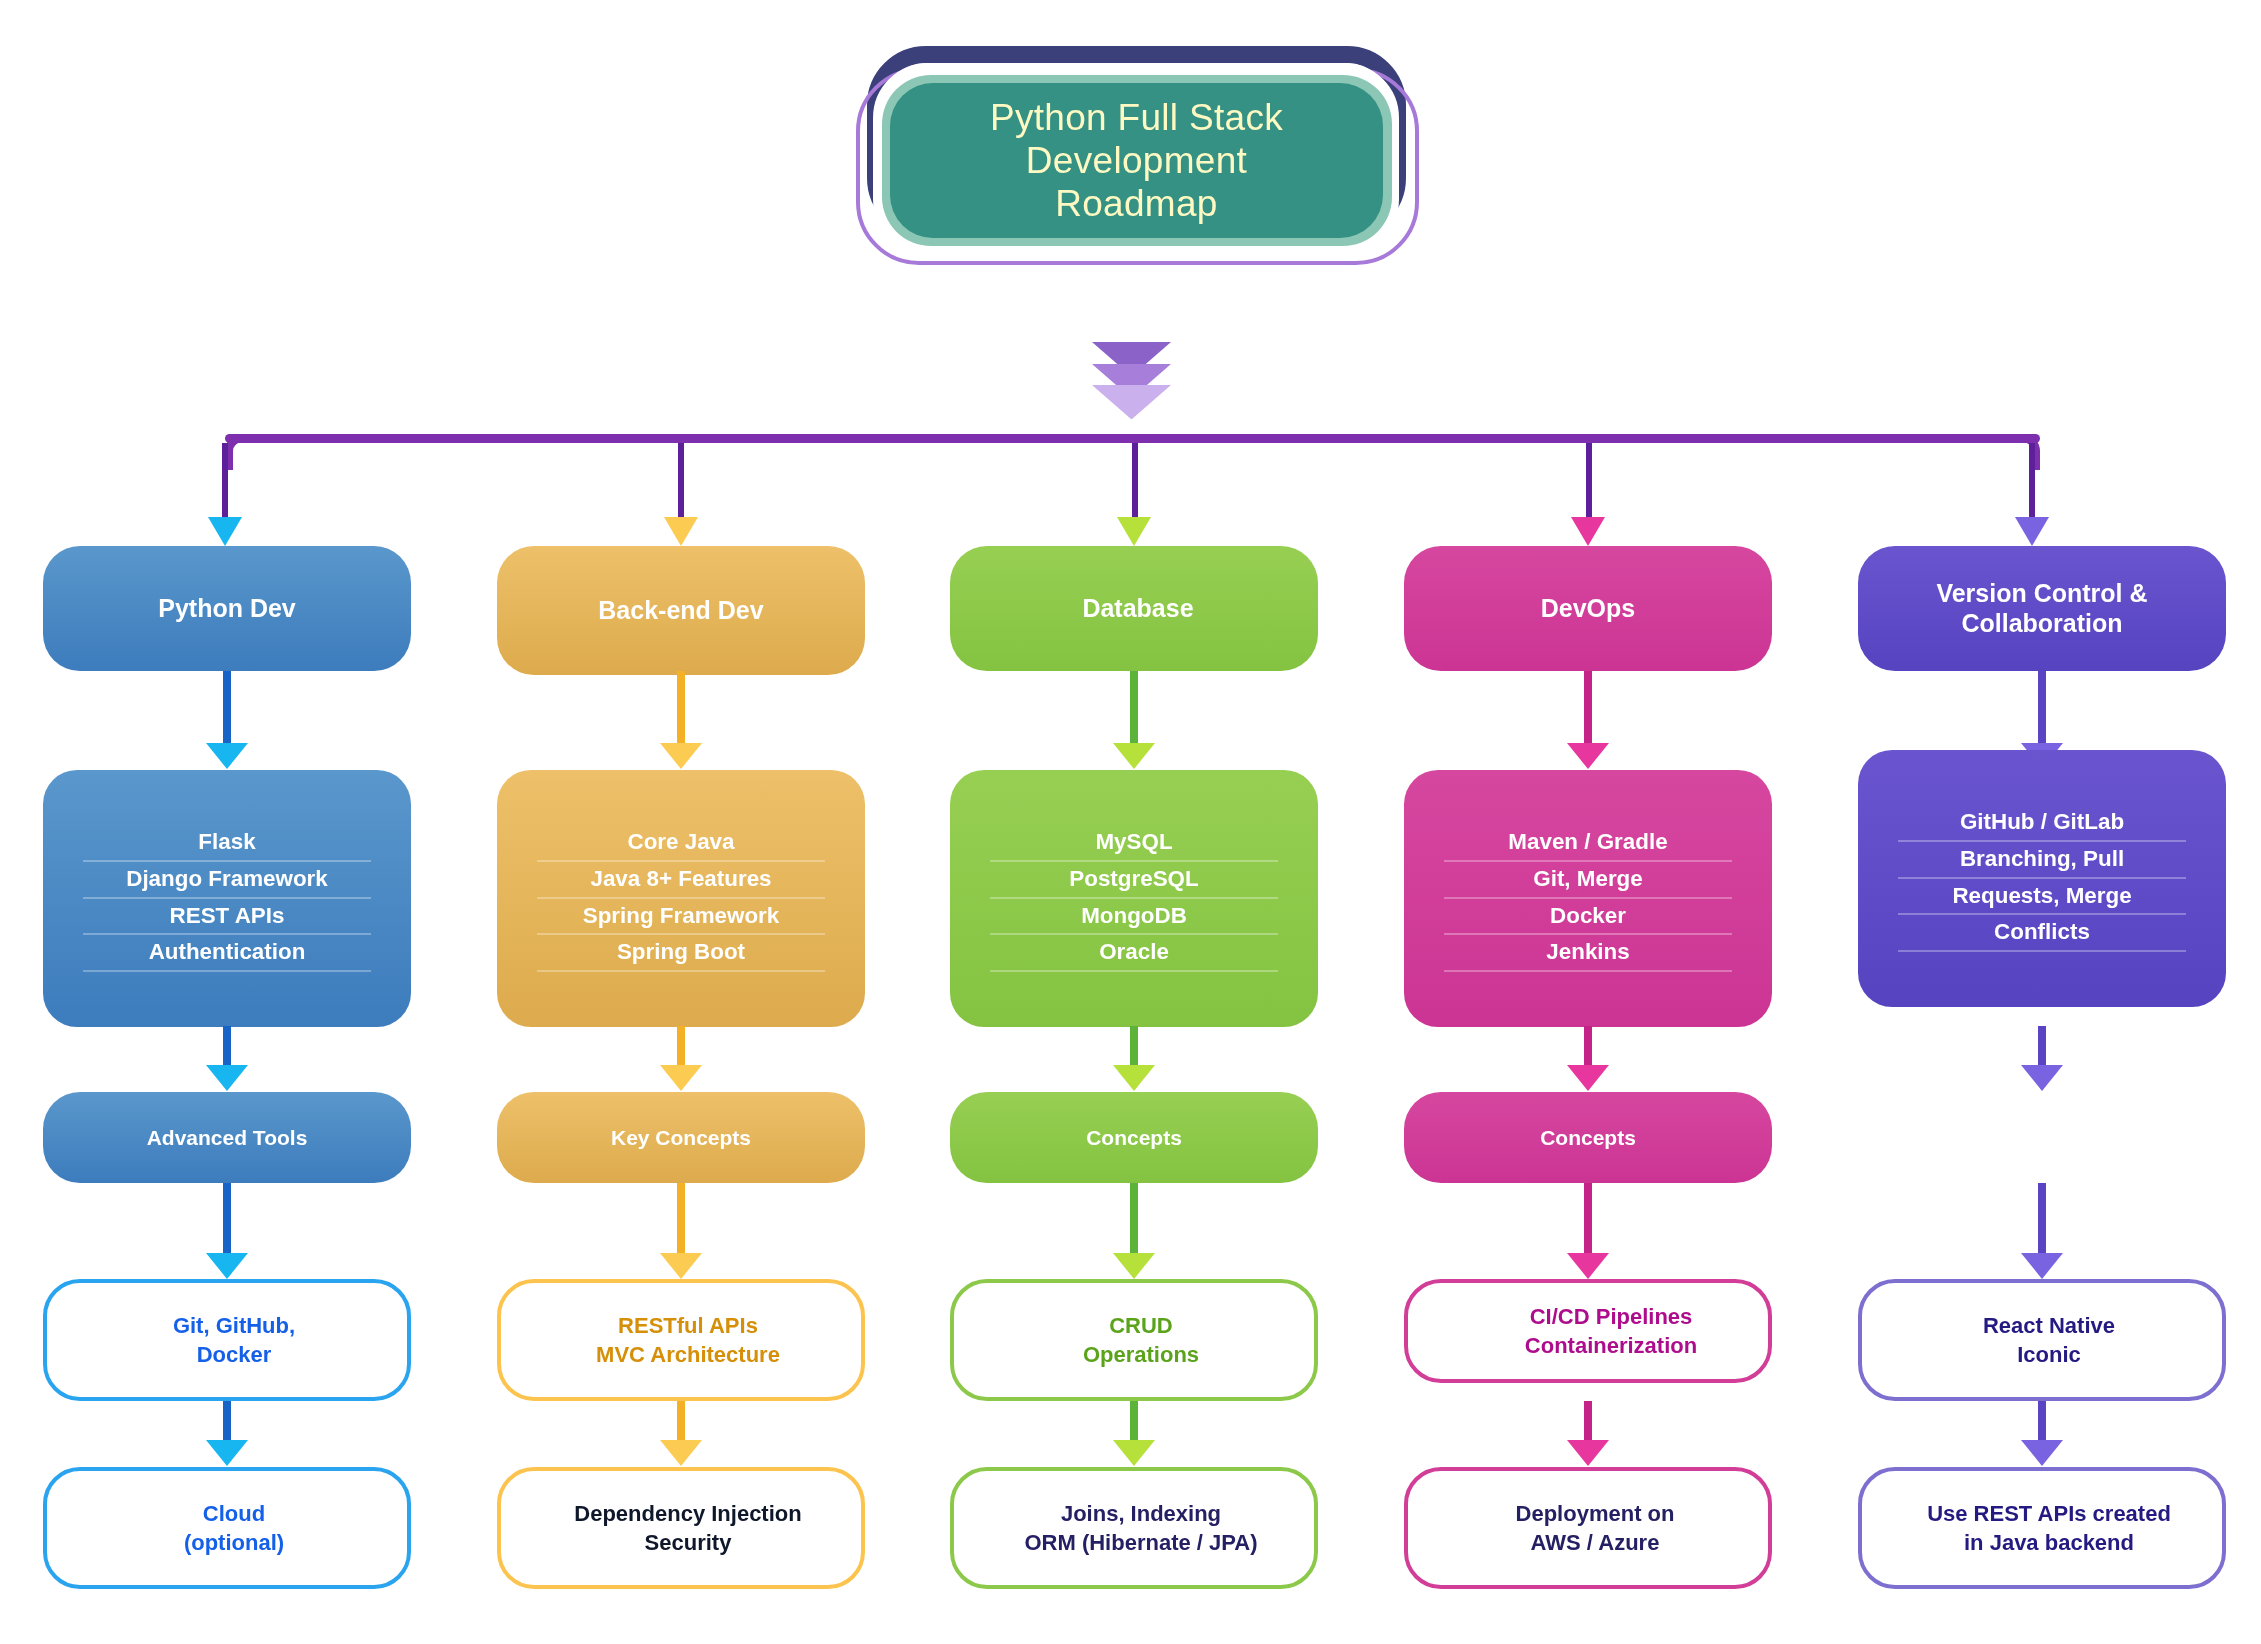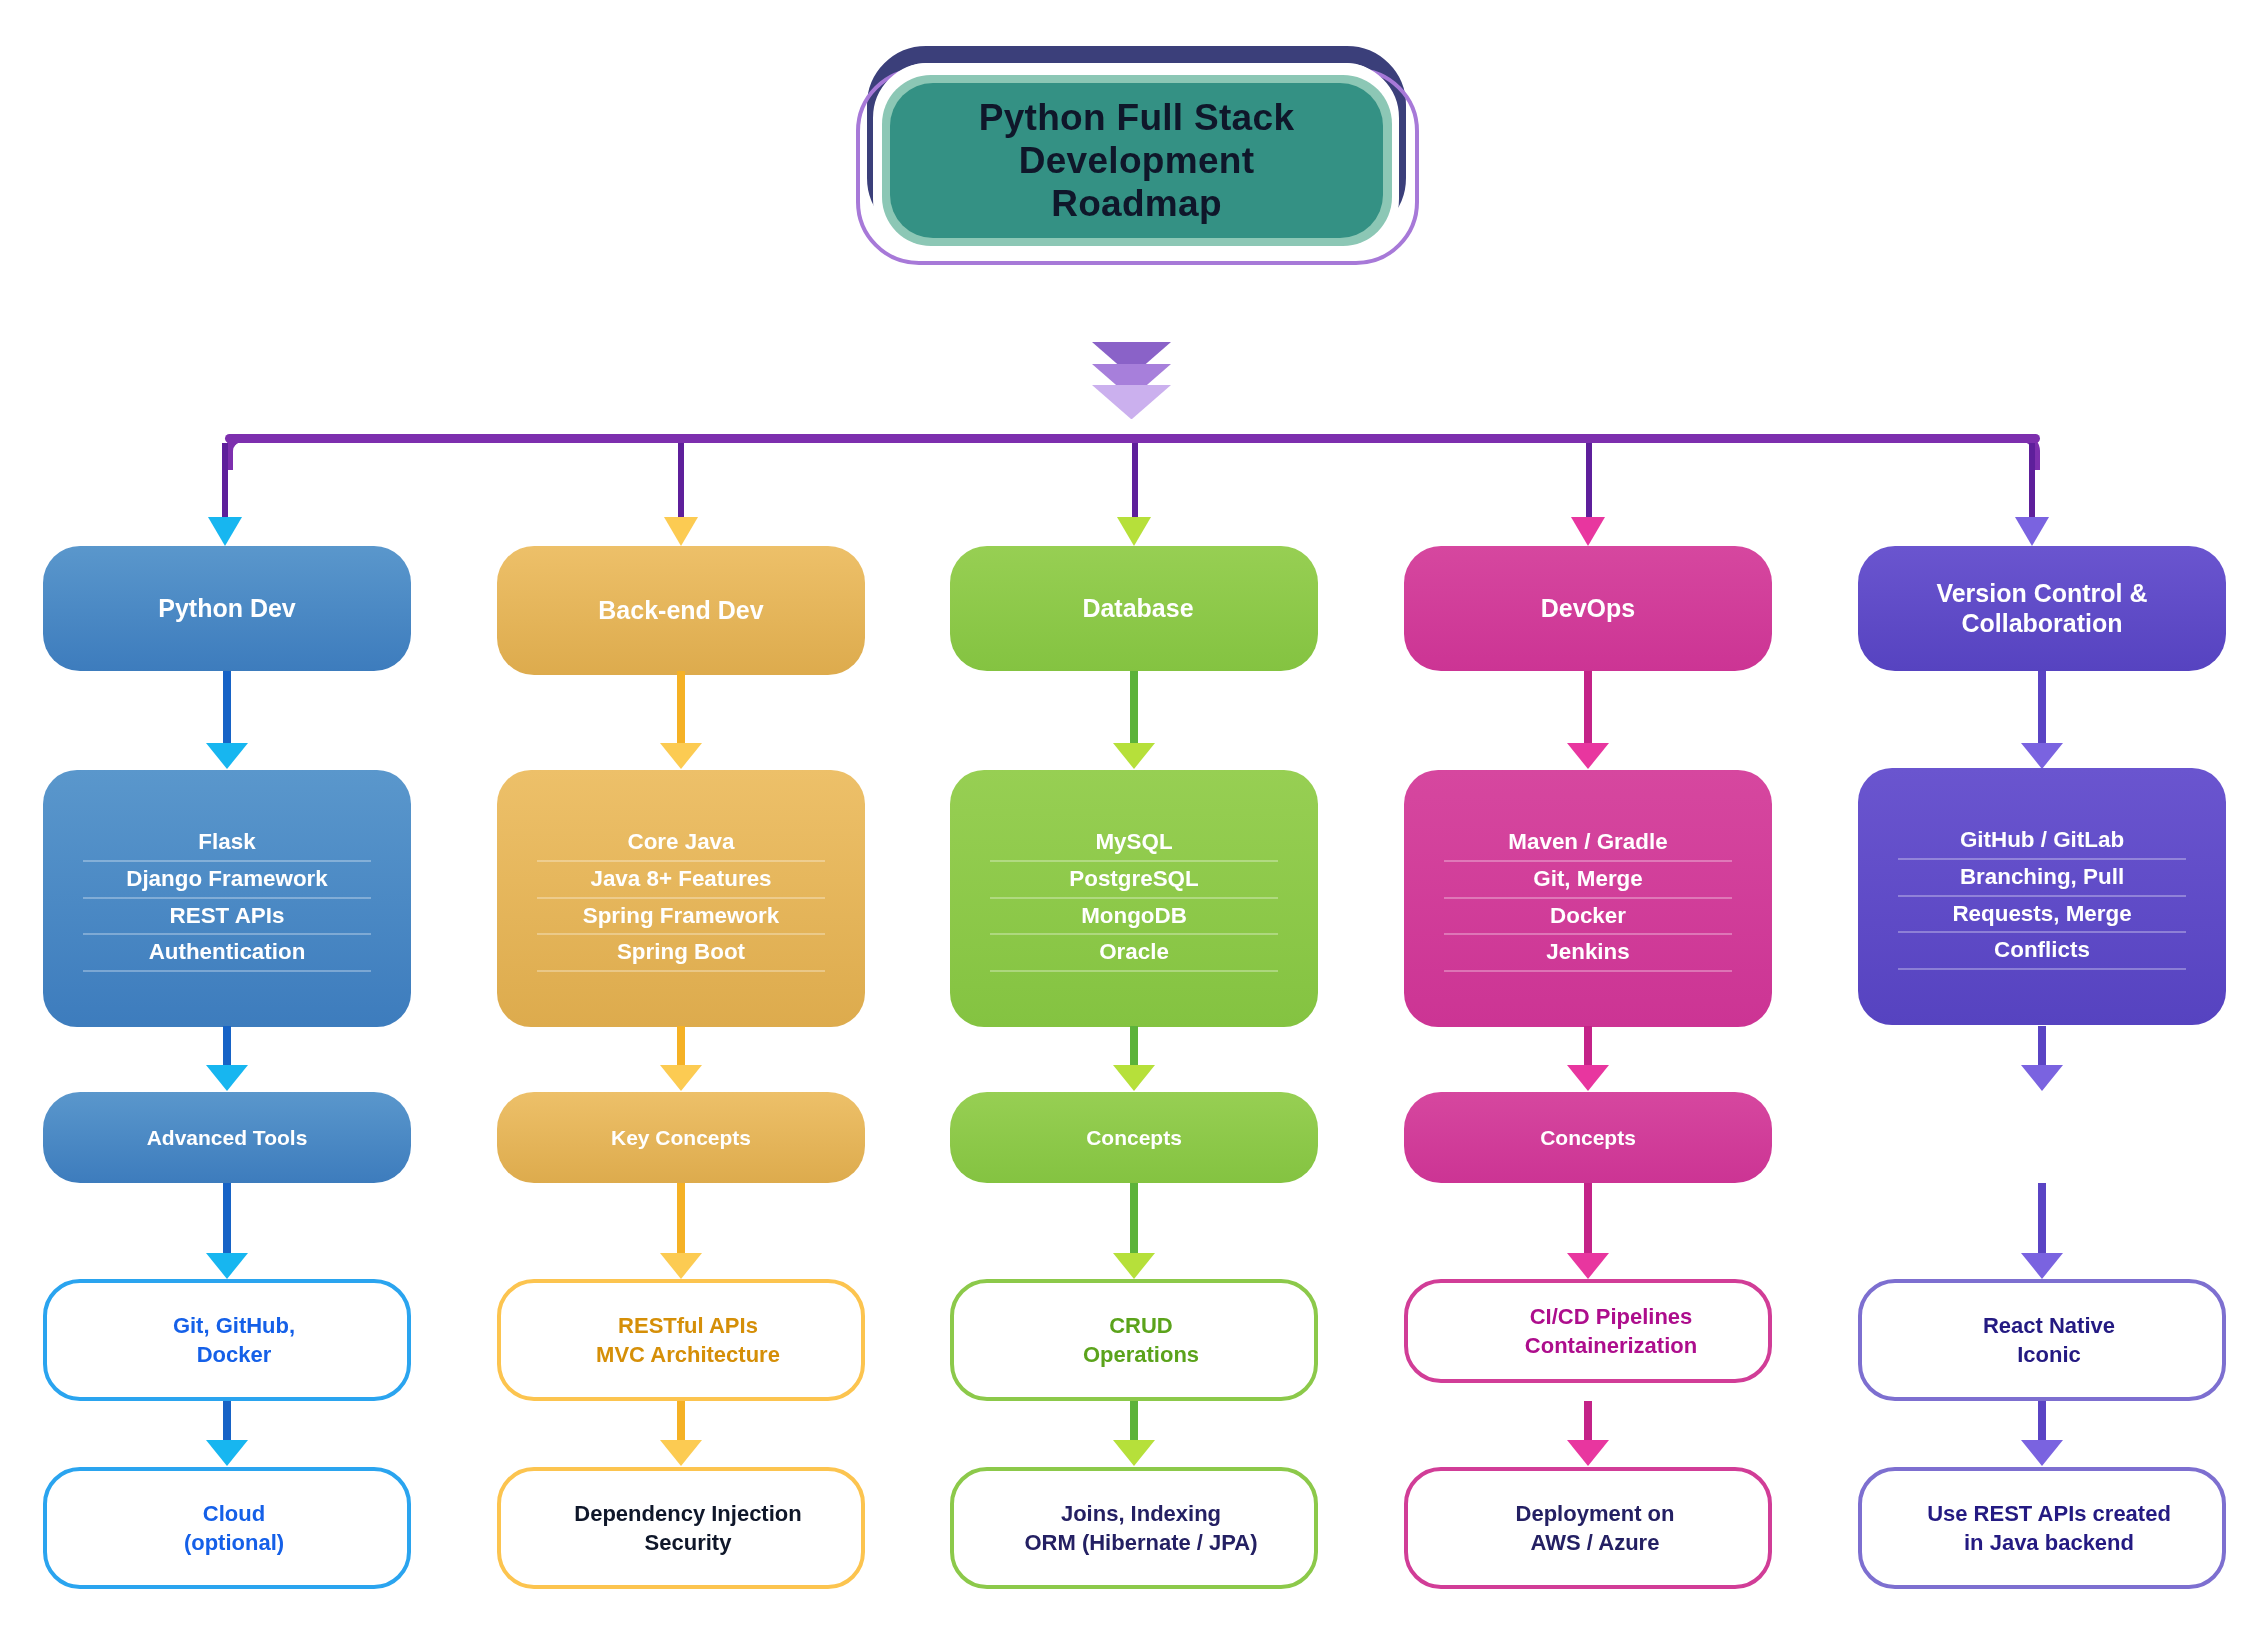--- a/index.html
+++ b/index.html
@@ -28,21 +28,21 @@
   .title-box-glow {
     position: absolute; left: 41px; top: 29px; width: 510px; height: 171px;
     border-radius: 49px; background: #8cc7b5;
   }
   .title-box {
     position: absolute; left: 49px; top: 37px; width: 493px; height: 155px;
     border-radius: 43px; background: #349184;
     display: flex; align-items: center; justify-content: center; text-align: center;
   }
   .title-text {
-    color: #0f172a; font-size: 37px; font-weight: 700; line-height: 1.17;
+    color: #fef9c3; font-size: 37px; font-weight: 400; line-height: 1.17;
     letter-spacing: 0.3px; white-space: pre-line;
   }
 
   
   .trunk { position: absolute; left: 1092px; top: 342px; width: 79px; height: 79px; }
   .chev { position: absolute; left: 0; width: 79px; height: 0;
           border-left: 39px solid transparent; border-right: 39px solid transparent; }
 
   
   .bus { position: absolute; background: #7d2fae; }
@@ -309,21 +309,21 @@
       <div class="col" style="left: 1858px;">
     <div class="node head" style="top:546px;height:125px;background:linear-gradient(180deg, #6a55cf 0%, #5643c0 100%);">
       <div class="ntext">Version Control &amp;
 Collaboration</div>
     </div>
     <div class="arrow" style="left:163px;top:671px;height:99px;">
             <div class="shaft" style="height:72px;background:#5a44c4;"></div>
             <div class="headtri" style="top:72px;border-top:26px solid #7a63e0;"></div>
           </div>
 
-    <div class="node listbox" style="top:768px;height:257px;background:linear-gradient(180deg, #6a55cf 0%, #5643c0 100%);">
+    <div class="node listbox" style="top:750px;height:257px;background:linear-gradient(180deg, #6a55cf 0%, #5643c0 100%);">
       <div class="li">GitHub / GitLab</div>
           <div class="li">Branching, Pull</div>
           <div class="li">Requests, Merge</div>
           <div class="li">Conflicts</div>
     </div>
     <div class="arrow" style="left:163px;top:1026px;height:66px;">
             <div class="shaft" style="height:39px;background:#5a44c4;"></div>
             <div class="headtri" style="top:39px;border-top:26px solid #7a63e0;"></div>
           </div>
 

